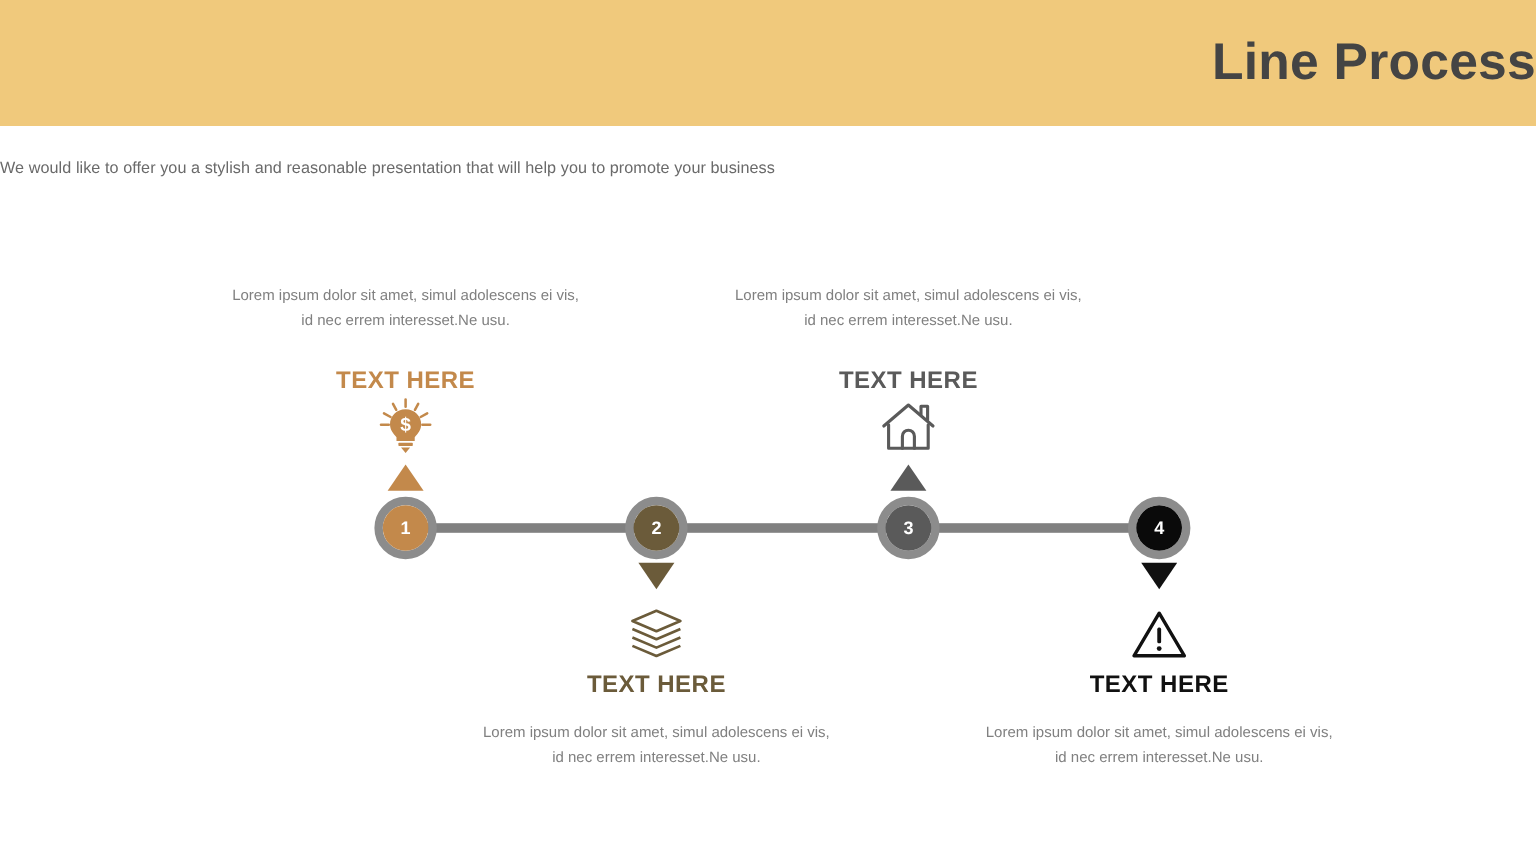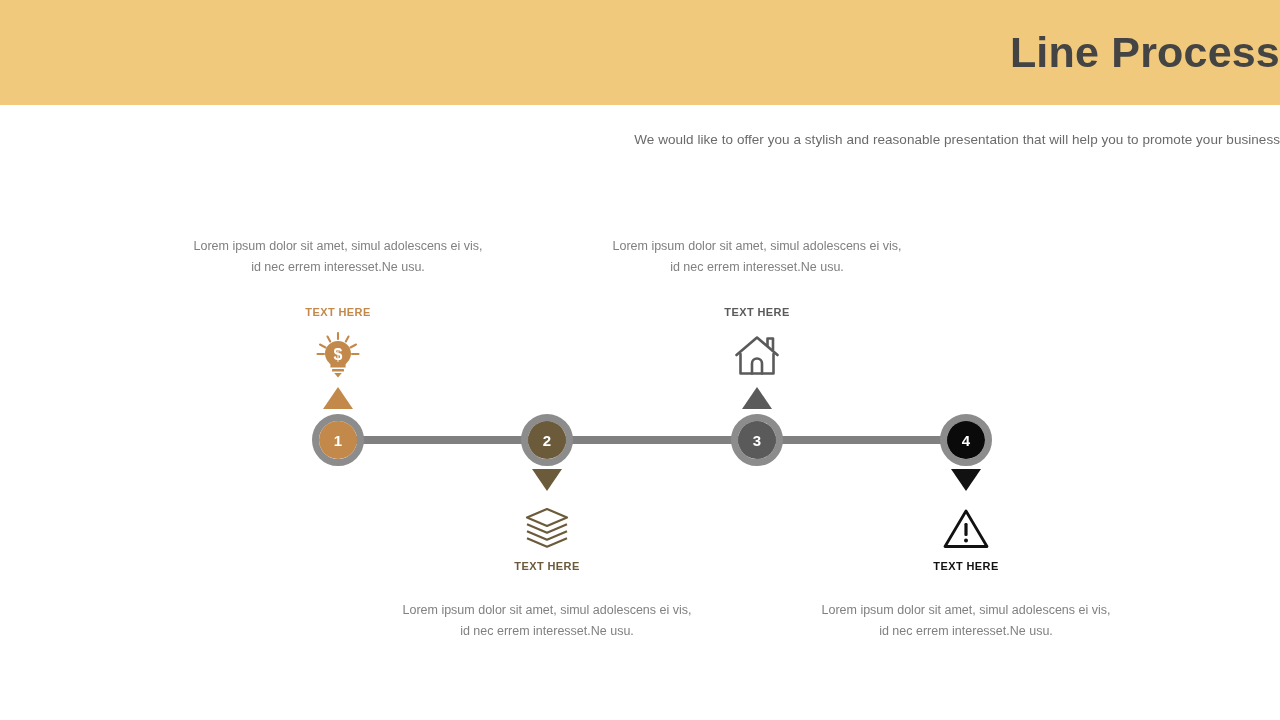--- a/index.html
+++ b/index.html
@@ -35,21 +35,21 @@
     line-height: 1;
     white-space: nowrap;
   }
 
   
   .subtitle {
     position: absolute;
     left: 0;
     top: 132px;
     width: 1280px;
-    text-align: right;
+    text-align: left;
     font-size: 13.5px;
     color: #6a6a6a;
     letter-spacing: 0.05px;
     white-space: nowrap;
   }
 
   
   .diagram {
     position: absolute;
     left: 0;
@@ -126,21 +126,21 @@
   .icon1 { left: 303px; top: 331px; }
   .icon2 { left: 512px; top: 504px; }
   .icon3 { left: 722px; top: 332px; }
   .icon4 { left: 931px; top: 505px; }
 
   
   .step-heading {
     position: absolute;
     width: 260px;
     text-align: center;
-    font-size: 11px;
+    font-size: 20px;
     font-weight: bold;
     letter-spacing: 0.4px;
     white-space: nowrap;
   }
   .head1 { left: 208px; top: 306px; color: #c3894b; }
   .head2 { left: 417px; top: 560px; color: #6b5b3a; }
   .head3 { left: 627px; top: 306px; color: #5a5a5a; }
   .head4 { left: 836px; top: 560px; color: #111111; }
 
   

